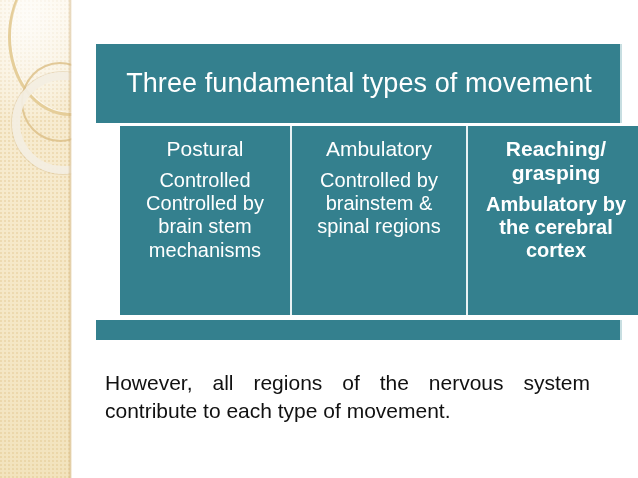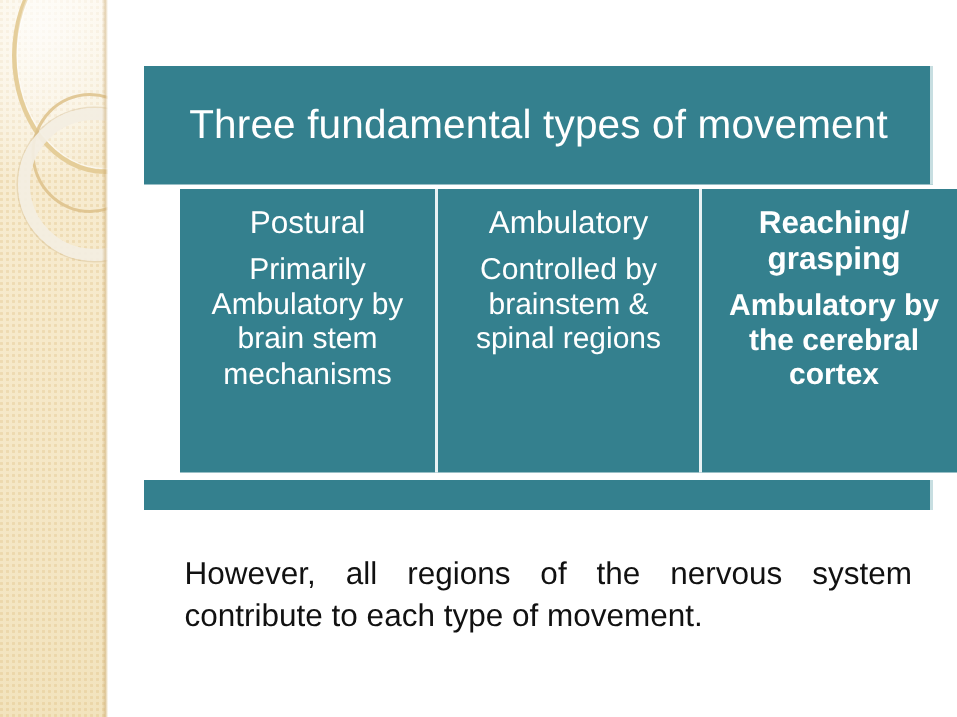--- a/index.html
+++ b/index.html
@@ -151,21 +151,20 @@
   
   #body-text {
     position: absolute;
     left: 105px;
     top: 369px;
     width: 485px;
     color: #111111;
     font-size: 21px;
     line-height: 1.32;
     text-align: justify;
-    margin-left: 18px;
   }
   #body-text > span { display: inline; }
 </style>
 </head>
 <body>
 
 <div id="slide">
 
   <div id="sidebar">
     <div id="sidebar-base"></div>
@@ -181,21 +180,21 @@
   <div id="table-block">
 
     <div id="table-header">
       <div id="table-title">Three fundamental types of movement</div>
     </div>
 
     <div id="table-body">
 
       <div class="col" id="col-postural">
         <div class="col-title">Postural</div>
-        <div class="col-desc">Primarily Ambulatory by brain stem mechanisms</div>
+        <div class="col-desc">Controlled Controlled by brain stem mechanisms</div>
       </div>
 
       <div class="col" id="col-ambulatory">
         <div class="col-title">Ambulatory</div>
         <div class="col-desc">Controlled by brainstem &amp; spinal regions</div>
       </div>
 
       <div class="col" id="col-reaching">
         <div class="col-title">Reaching/ grasping</div>
         <div class="col-desc">Ambulatory by the cerebral cortex</div>

